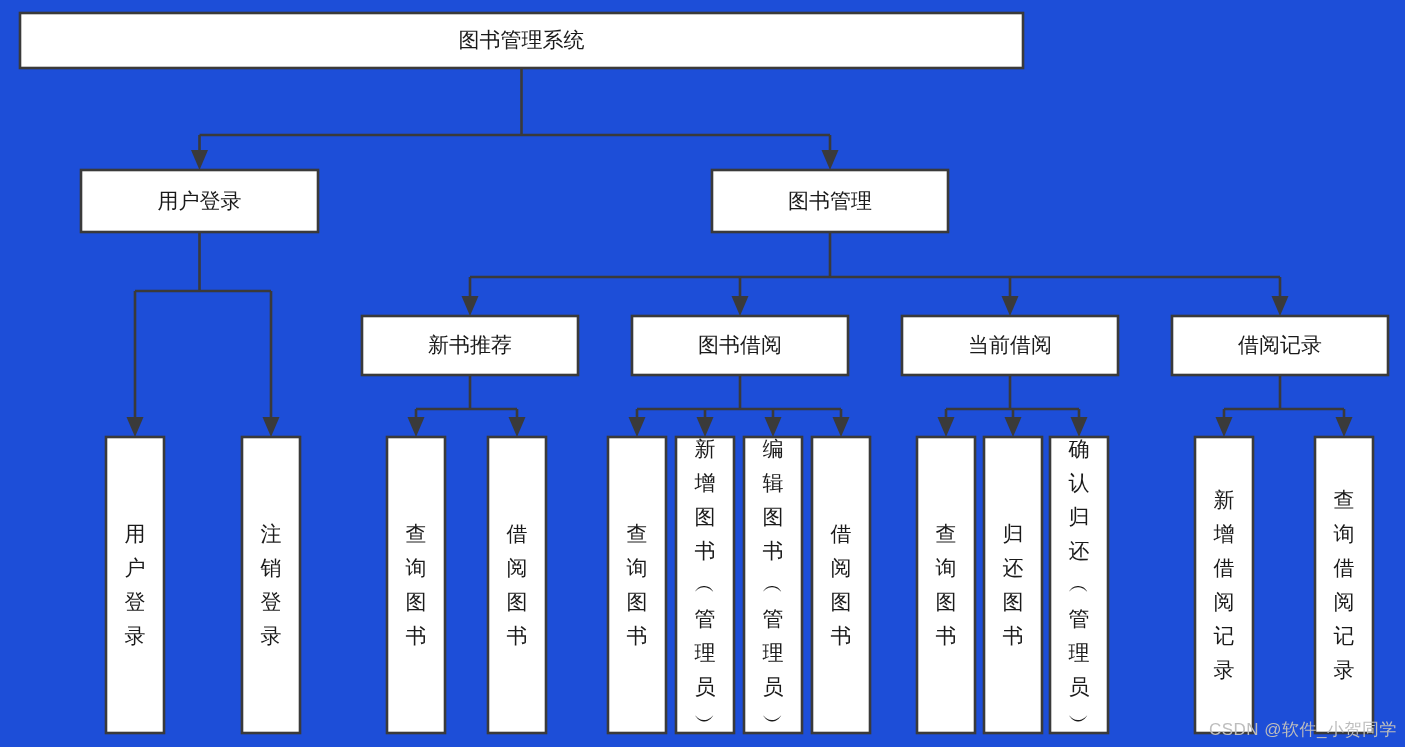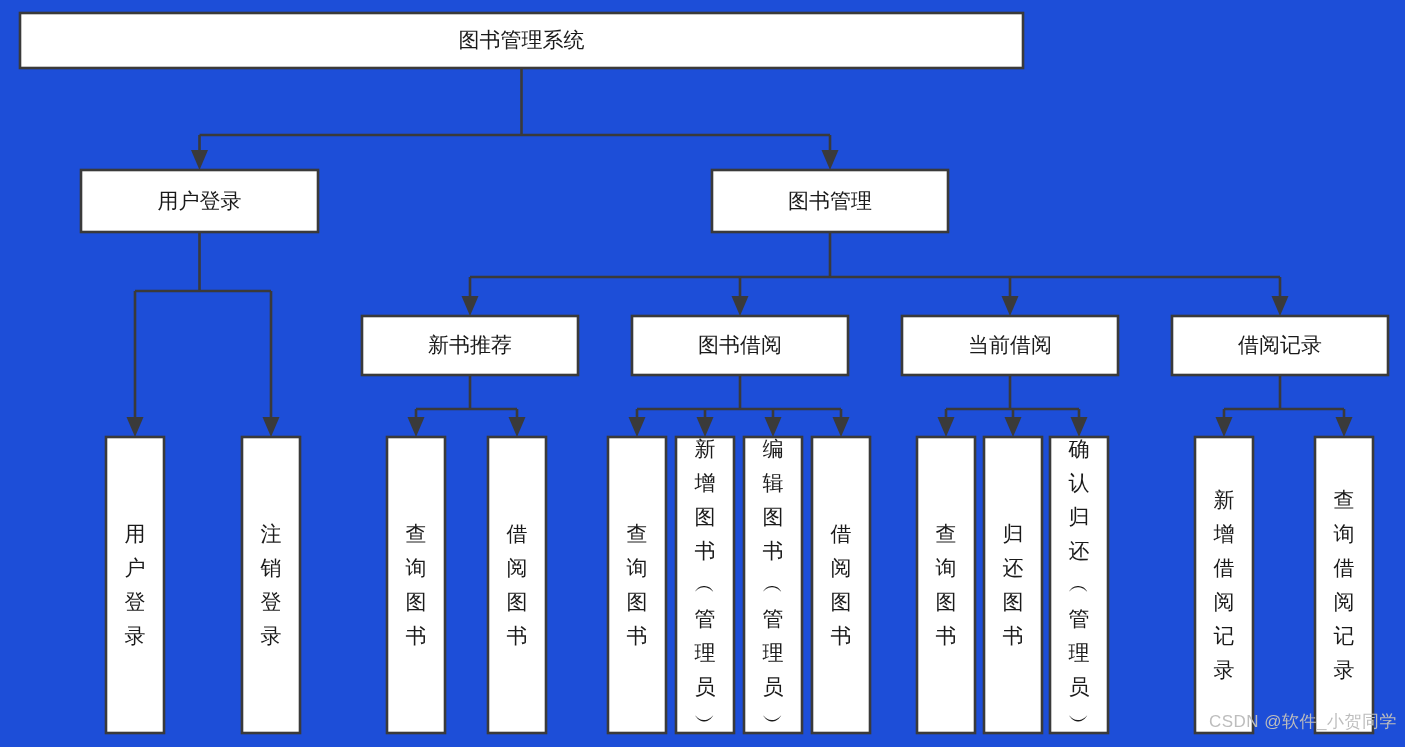--- a/index.html
+++ b/index.html
@@ -53,21 +53,21 @@
   }
   .node-label-v {
     fill: #1a1a1a;
     font-family: "Liberation Sans", "DejaVu Sans", sans-serif;
     font-size: 21px;
     text-anchor: middle;
   }
   .watermark {
     position: absolute;
     right: 8px;
-    bottom: 14px;
+    bottom: 6px;
     font-family: "Liberation Sans", "DejaVu Sans", sans-serif;
     font-size: 17px;
     color: #bdbdbd;
     letter-spacing: 0.5px;
     white-space: nowrap;
     user-select: none;
   }
 </style>
 </head>
 <body>

